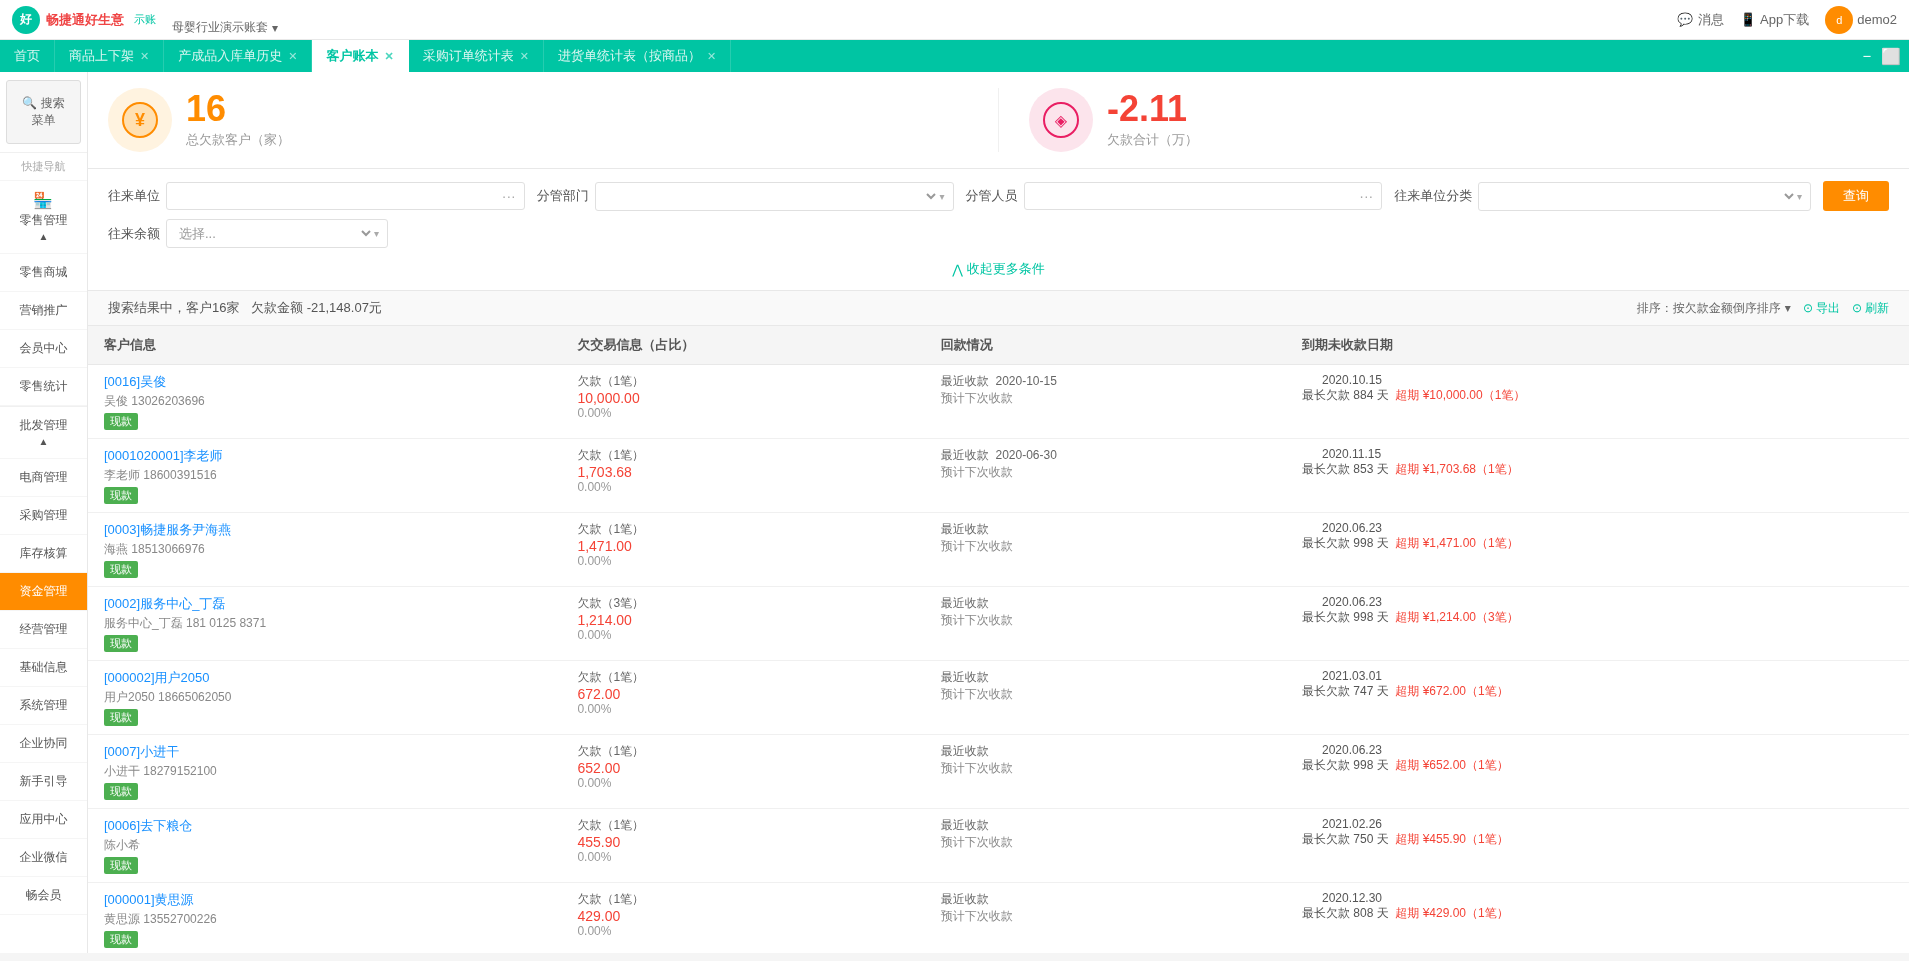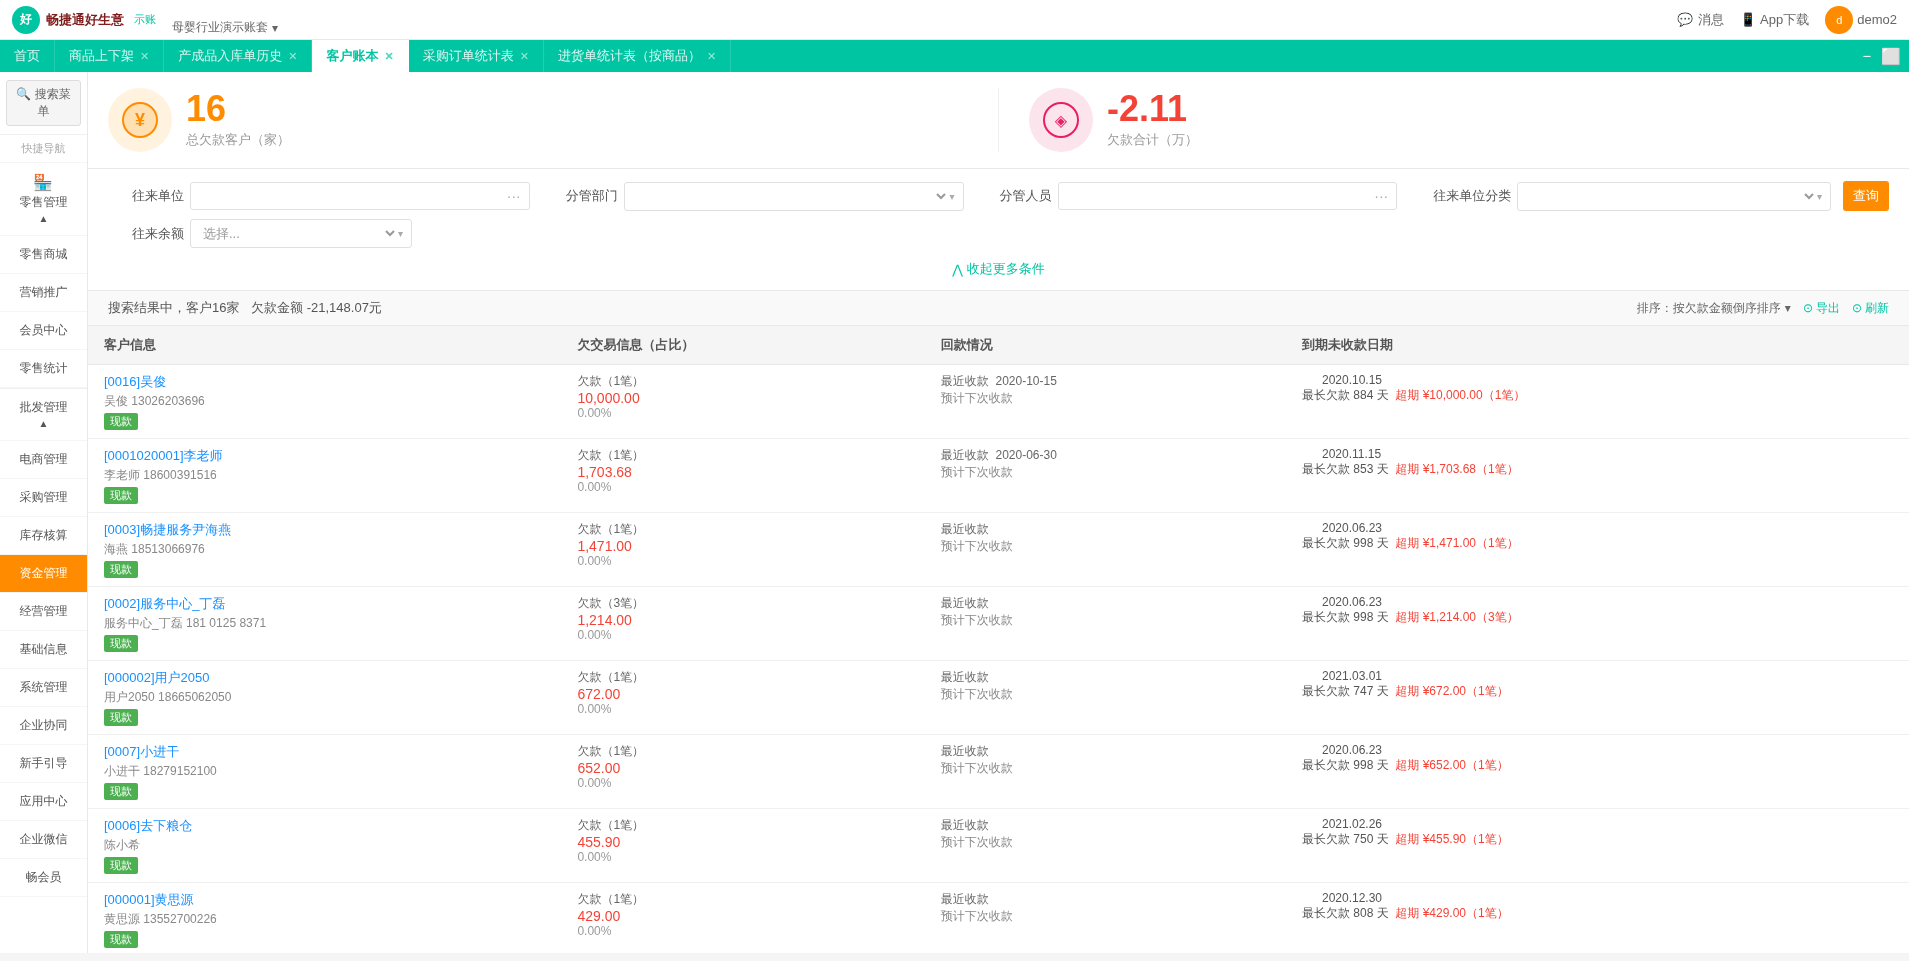--- a/index.html
+++ b/index.html
@@ -10,21 +10,21 @@
       height: 40px;
       background: #fff;
       display: flex;
       align-items: center;
       justify-content: space-between;
       padding: 0 12px;
       border-bottom: 1px solid #e8e8e8;
     }
     .logo-area { display: flex; align-items: center; gap: 6px; }
     .logo-icon { width: 28px; height: 28px; background: #00c5a3; border-radius: 50%; display: flex; align-items: center; justify-content: center; color: #fff; font-size: 12px; font-weight: bold; }
-    .logo-text { color: #7f1d1d; font-size: 13px; font-weight: bold; }
+    .logo-text { color: #ef4444; font-size: 13px; font-weight: bold; }
     .company-selector { display: flex; align-items: center; gap: 4px; color: #666; font-size: 12px; margin-left: 10px; margin-top: 16px; }
     .header-right { display: flex; align-items: center; gap: 16px; color: #666; font-size: 13px; }
     .header-right-item { display: flex; align-items: center; gap: 4px; cursor: pointer; }
     .avatar { width: 28px; height: 28px; border-radius: 50%; background: #ff8c00; display: flex; align-items: center; justify-content: center; color: #fff; font-size: 11px; }
 
     
     .tab-bar {
       height: 28px;
       background: #00c5a3;
       display: flex;
@@ -51,21 +51,21 @@
     }
     .tab-item .tab-close { margin-left: 6px; font-size: 11px; opacity: 0.7; }
     .tab-bar-actions { margin-left: auto; display: flex; align-items: center; padding-right: 8px; gap: 6px; color: #fff; font-size: 16px; }
 
     
     .main-layout { display: flex; height: calc(961px - 80px); }
 
     
     .sidebar { width: 88px; background: #fff; border-right: 1px solid #e8e8e8; display: flex; flex-direction: column; overflow-y: auto; }
     .sidebar-search { padding: 8px 6px; border-bottom: 1px solid #f0f0f0; }
-    .sidebar-search-btn { width: 100%; padding: 5px; background: #f5f5f5; border: 1px solid #ddd; border-radius: 3px; font-size: 12px; color: #666; cursor: pointer; text-align: center; }
+    .sidebar-search-btn { width: 100%; padding: 14px; background: #f5f5f5; border: 1px solid #ddd; border-radius: 3px; font-size: 12px; color: #666; cursor: pointer; text-align: center; }
     .sidebar-item { padding: 10px 6px; text-align: center; color: #555; font-size: 12px; cursor: pointer; border-bottom: 1px solid #f5f5f5; }
     .sidebar-item.active { background: #ff8c00; color: #fff; }
     .sidebar-item-icon { font-size: 16px; margin-bottom: 2px; }
 
     
     .content-area { flex: 1; display: flex; flex-direction: column; overflow: hidden; }
 
     
     .stats-row {
       display: flex;
@@ -90,39 +90,39 @@
     .stat-card-actions { margin-left: auto; display: flex; gap: 8px; align-items: flex-start; padding-top: 4px; }
     .stat-action-btn { color: #666; font-size: 12px; cursor: pointer; display: flex; align-items: center; gap: 2px; }
 
     
     .filter-area {
       background: #fff;
       padding: 12px 20px 8px;
       border-bottom: 1px solid #e8e8e8;
     }
     .filter-row { display: flex; align-items: center; gap: 12px; margin-bottom: 8px; flex-wrap: wrap; }
-    .filter-item { display: flex; align-items: center; gap: 6px; flex: 1; min-width: 200px; margin-left: 24px; }
+    .filter-item { display: flex; align-items: center; gap: 6px; flex: 1; min-width: 200px; }
     .filter-label { color: #555; font-size: 13px; white-space: nowrap; flex-shrink: 0; }
     .filter-input {
       flex: 1;
       border: 1px solid #e0e0e0;
       border-radius: 3px;
       padding: 5px 8px;
       font-size: 13px;
       color: #333;
       outline: none;
       background: #fff;
     }
     .filter-dots { color: #aaa; cursor: pointer; font-size: 14px; }
     .search-btn {
       background: #ff8c00;
       color: #fff;
       border: none;
       border-radius: 3px;
-      padding: 6px 10px;
+      padding: 6px 20px;
       font-size: 13px;
       cursor: pointer;
       white-space: nowrap;
     }
     .collapse-btn { color: #00c5a3; font-size: 13px; cursor: pointer; text-align: center; padding: 4px; display: flex; align-items: center; justify-content: center; gap: 4px; }
 
     
     .results-bar {
       background: #f9f9f9;
       padding: 8px 20px;

